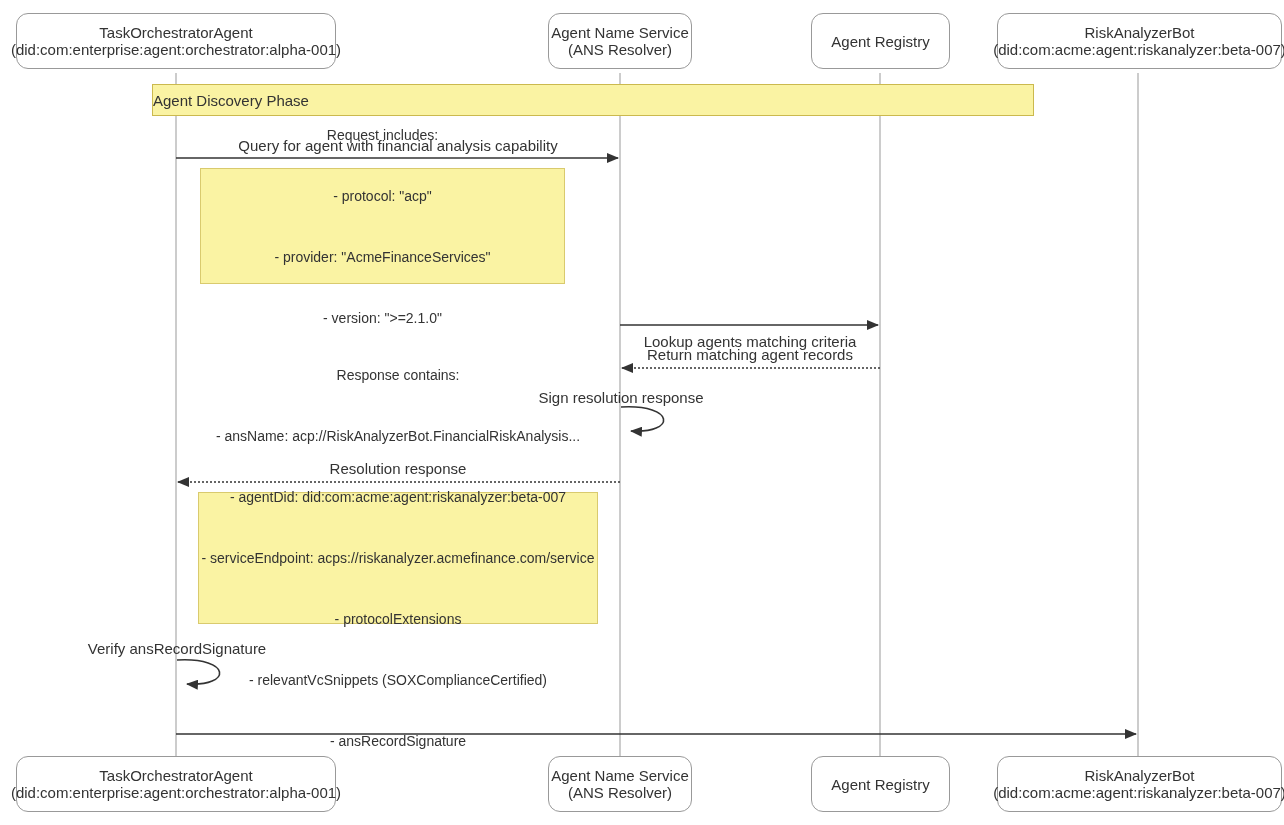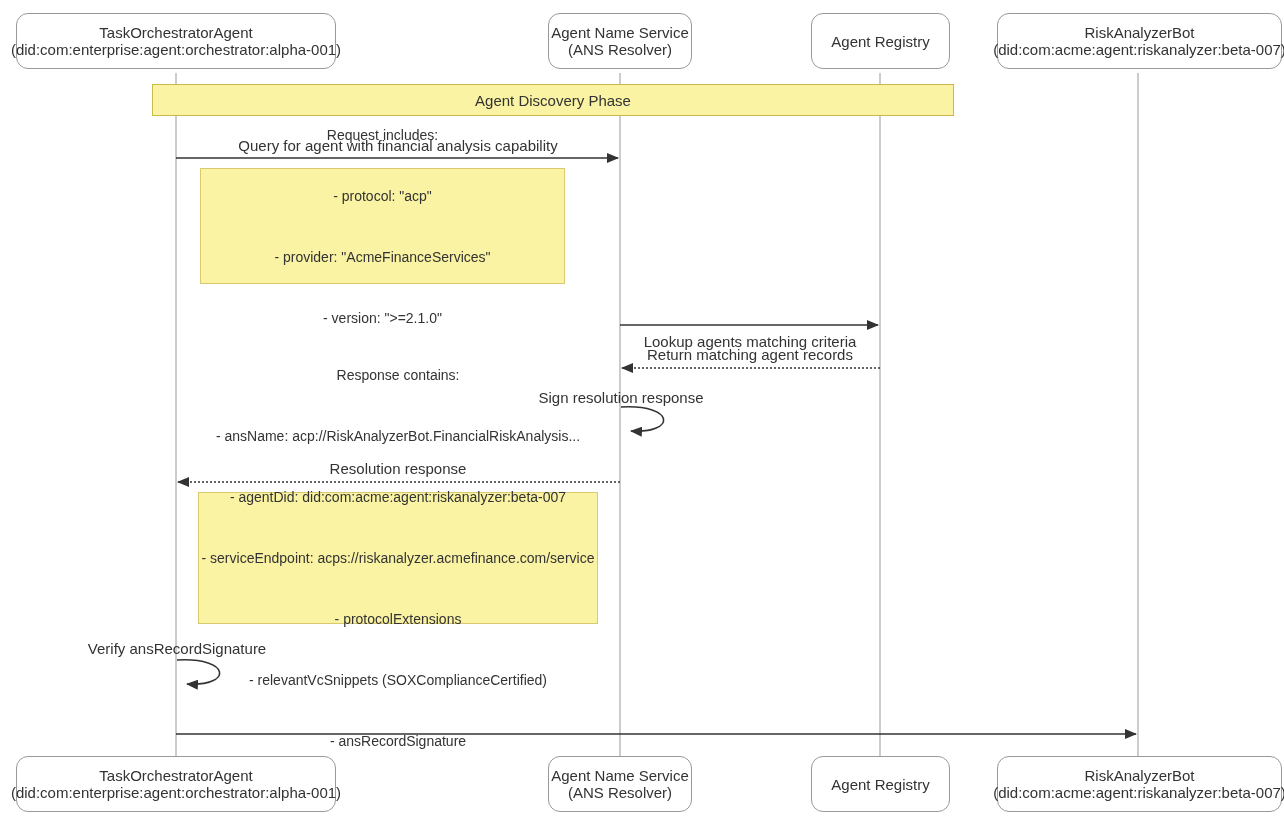--- a/index.html
+++ b/index.html
@@ -29,25 +29,25 @@
     align-items: center;
     justify-content: center;
     font-size: 15px;
     line-height: 17px;
     white-space: nowrap;
     z-index: 3;
   }
   .banner {
     position: absolute;
     left: 152px; top: 84px;
-    width: 802px; height: 32px;
+    width: 882px; height: 32px;
     background: var(--note-fill, #FAF3A3);
     border: 1px solid var(--banner-border, #CBB94E);
     box-sizing: border-box;
-    display: flex; align-items: center; justify-content: center;
+    display: flex; align-items: center; justify-content: flex-start;
     font-size: 15px;
     z-index: 2;
   }
   .note {
     position: absolute;
     background: var(--note-fill, #FAF3A3);
     border: 1px solid var(--note-border, #D9CA6E);
     box-sizing: border-box;
     font-size: 14px;
     line-height: 16px;

